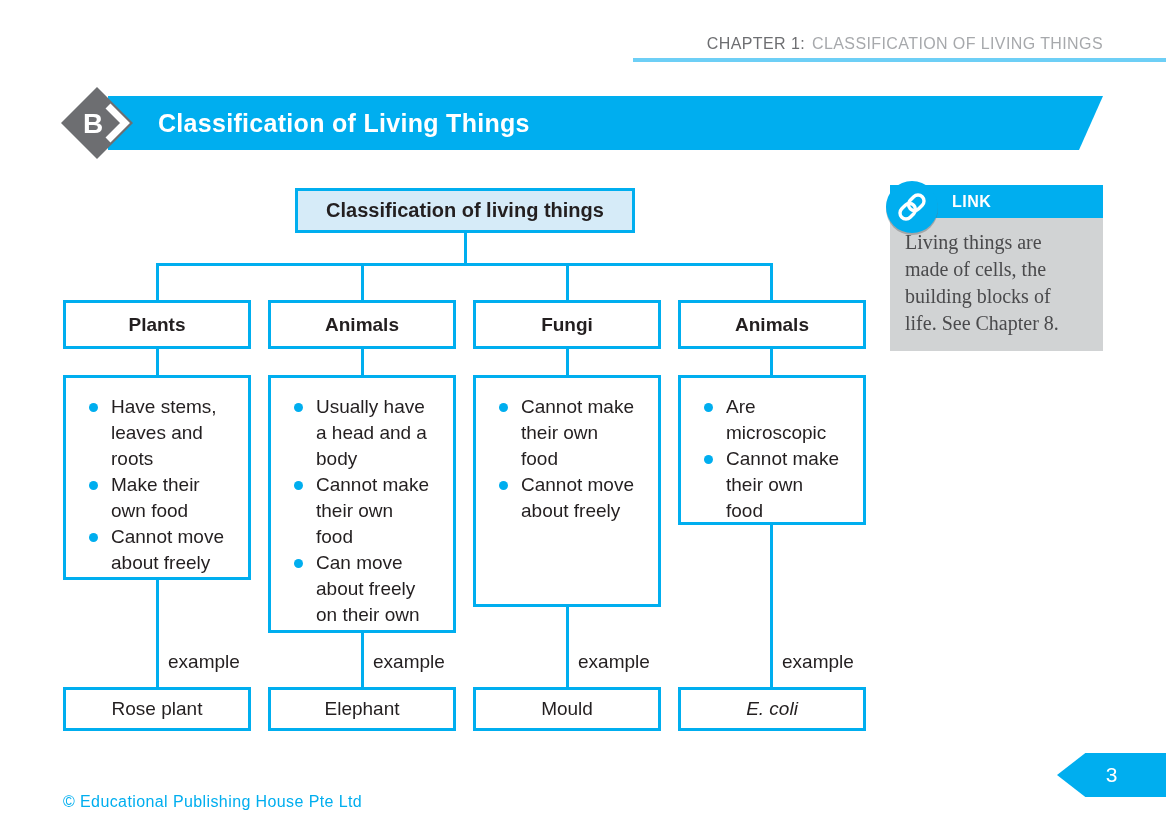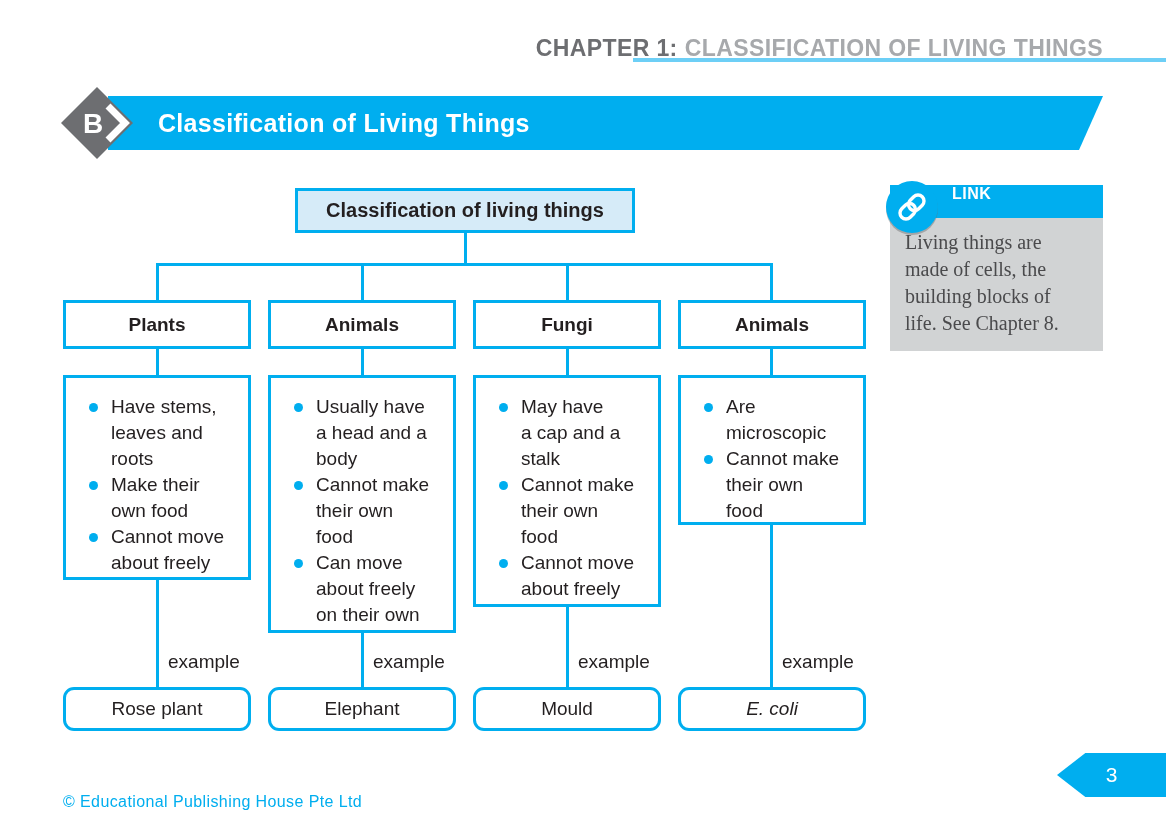--- a/index.html
+++ b/index.html
@@ -11,41 +11,41 @@
     --link-gray:#D1D3D4;
     --ink:#231F20;
   }
   html,body{margin:0;padding:0;background:#e8e8e8;}
   .page{
     position:relative;width:1166px;height:827px;background:#fff;
     font-family:"Liberation Sans",sans-serif;color:var(--ink);overflow:hidden;
     margin:0 auto;
   }
   
-  .chapter{position:absolute;top:35px;right:63px;font-size:23px;font-weight:bold;letter-spacing:.4px;white-space:nowrap;}
+  .chapter{position:absolute;top:35px;right:63px;font-size:16px;font-weight:normal;letter-spacing:.4px;white-space:nowrap;}
   .chapter .pfx{color:var(--gray-dark);margin-right:7px;}
   .chapter .ttl{color:var(--gray-light);}
   .chapter-rule{position:absolute;left:633px;top:58px;width:533px;height:4px;background:var(--underline);}
 
   
   .banner{
     position:absolute;left:108px;top:96px;width:995px;height:54px;background:var(--cyan);
     clip-path:polygon(0 0,100% 0,calc(100% - 24px) 100%,0 100%);
     display:flex;align-items:center;box-sizing:border-box;padding-left:50px;
     color:#fff;font-size:25px;font-weight:bold;letter-spacing:.3px;
   }
   .badge{position:absolute;left:58px;top:84px;width:78px;height:78px;z-index:3;}
 
   
   .box{position:absolute;box-sizing:border-box;width:188px;border:3px solid var(--cyan);background:#fff;}
   .root-box{left:295px;top:188px;width:340px;height:45px;background:var(--lightfill);
     display:flex;align-items:center;justify-content:center;font-size:20px;font-weight:bold;}
   .cat{top:300px;height:49px;display:flex;align-items:center;justify-content:center;font-size:19px;font-weight:bold;}
   .desc{top:375px;padding:8px 6px 6px 9px;}
-  .ex{top:687px;height:44px;display:flex;align-items:center;justify-content:center;font-size:19px;border-radius:11px;}
+  .ex{top:687px;height:44px;display:flex;align-items:center;justify-content:center;font-size:19px;}
   .col0{left:63px}.col1{left:268px}.col2{left:473px}.col3{left:678px}
   .desc0{height:205px}.desc1{height:258px}.desc2{height:232px}.desc3{height:150px}
   .italic{font-style:italic;}
 
   ul.traits{margin:8px;padding:0;list-style:none;}
   ul.traits li{position:relative;padding-left:28px;font-size:19px;line-height:26px;white-space:pre-line;}
   ul.traits li::before{content:"";position:absolute;left:6px;top:9px;width:9px;height:9px;border-radius:50%;background:var(--cyan);}
 
   
   .stem{position:absolute;width:3px;background:var(--cyan);}
@@ -54,21 +54,21 @@
   .tree-h{left:155.5px;top:263px;width:617px;}
   .sx0{left:155.5px}.sx1{left:360.5px}.sx2{left:565.5px}.sx3{left:769.5px}
   .row-a{top:265px;height:36px;}
   .row-b{top:345px;height:31px;}
   .rc0{top:578px;height:110px}.rc1{top:631px;height:57px}.rc2{top:605px;height:83px}.rc3{top:523px;height:165px}
   .exlabel{position:absolute;top:651px;font-size:19px;}
   .exl0{left:168px}.exl1{left:373px}.exl2{left:578px}.exl3{left:782px}
 
   
   .linkbox{position:absolute;left:890px;top:185px;width:213px;}
-  .link-header{height:33px;background:var(--cyan);display:flex;align-items:flex-start;
+  .link-header{height:33px;background:var(--cyan);display:flex;align-items:center;
     box-sizing:border-box;padding-left:62px;color:#fff;font-size:16px;font-weight:bold;letter-spacing:.5px;}
   .link-body{background:var(--link-gray);box-sizing:border-box;padding:11px 8px 14px 15px;
     font-family:"Liberation Serif",serif;font-size:20px;line-height:27px;color:#4A4A4C;white-space:pre-line;}
   .link-circle{position:absolute;left:886px;top:181px;width:52px;height:52px;border-radius:50%;
     background:var(--cyan);z-index:2;display:flex;align-items:center;justify-content:center;
     box-shadow:0 2px 0 rgba(109,110,113,.45);}
   .chain{transform:rotate(-45deg);display:block;}
 
   
   .copyright{position:absolute;left:63px;top:793px;font-size:16px;color:var(--cyan);letter-spacing:.4px;}
@@ -138,23 +138,20 @@
       <li>Cannot make
 their own
 food</li>
       <li>Can move
 about freely
 on their own</li>
     </ul>
   </div>
   <div class="box desc col2 desc2">
     <ul class="traits">
-      <li>May have
-a cap and a
-stalk</li>
       <li>Cannot make
 their own
 food</li>
       <li>Cannot move
 about freely</li>
     </ul>
   </div>
   <div class="box desc col3 desc3">
     <ul class="traits">
       <li>Are

